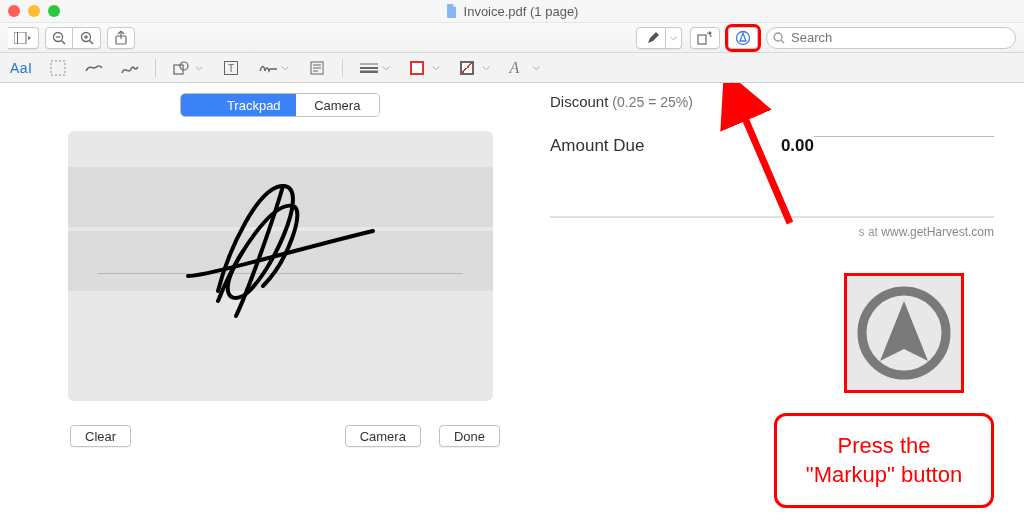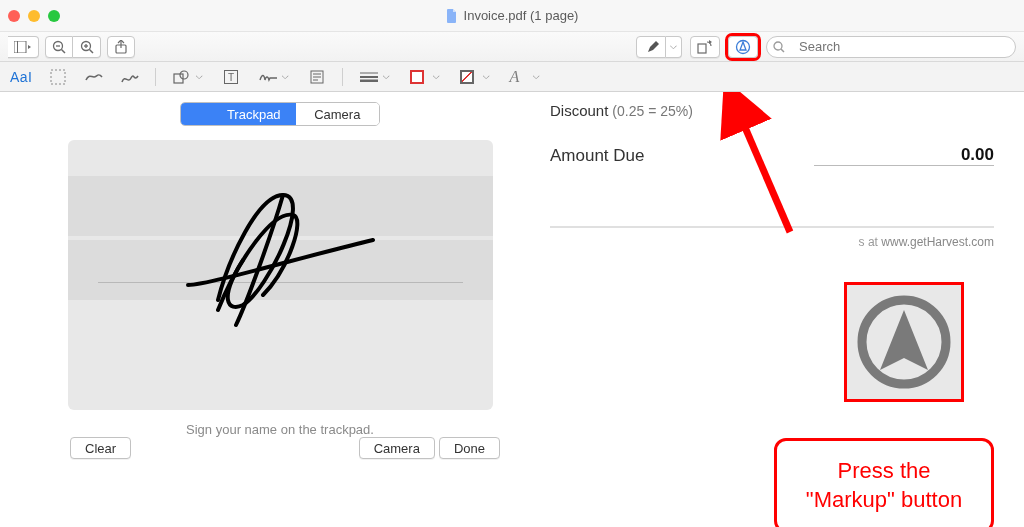--- a/index.html
+++ b/index.html
@@ -1,35 +1,35 @@
 <!DOCTYPE html>
 <html><head>
 <meta charset="utf-8">
 <style>
   * { box-sizing: border-box; margin: 0; padding: 0; font-family: -apple-system, "Helvetica Neue", Arial, sans-serif; }
   html, body { width: 1024px; height: 527px; overflow: hidden; background: #fff; }
 
-  .titlebar { height: 32px; background: #f7f7f7; border-bottom: 1px solid #e5e5e5; display: flex; align-items: center; padding: 0 8px; position: relative; }
+  .titlebar { height: 23px; background: #f7f7f7; border-bottom: 1px solid #e5e5e5; display: flex; align-items: center; padding: 0 8px; position: relative; }
   .traffic { display: flex; gap: 8px; }
   .traffic span { width: 12px; height: 12px; border-radius: 50%; display: block; }
   .title { position: absolute; left: 0; right: 0; text-align: center; font-size: 13px; color: #5b5b5b; pointer-events: none; display: flex; align-items: center; justify-content: center; gap: 6px; }
   .title .doc-icon { width: 12px; height: 14px; display: inline-block; }
 
   .toolbar { height: 30px; background: linear-gradient(#fafafa,#f2f2f2); border-bottom: 1px solid #d9d9d9; display: flex; align-items: center; padding: 3px 8px; gap: 8px; }
   .toolbar .group-left { display: flex; align-items: center; gap: 6px; }
   .toolbar .group-right { margin-left: auto; display: flex; align-items: center; gap: 8px; }
   .tb-btn { height: 22px; min-width: 30px; background: #fff; border: 1px solid #c9c9c9; border-radius: 4px; display: flex; align-items: center; justify-content: center; box-shadow: 0 1px 0 rgba(0,0,0,0.05); padding: 0 6px; }
   .tb-btn.small { min-width: 28px; }
   .tb-btn svg { display: block; }
   .seg { display: flex; }
   .seg .tb-btn { border-radius: 0; }
   .seg .tb-btn:first-child { border-radius: 4px 0 0 4px; }
   .seg .tb-btn:last-child { border-radius: 0 4px 4px 0; border-left: none; }
 
-  .search { height: 22px; width: 250px; background: #fff; border: 1px solid #c9c9c9; border-radius: 11px; display: flex; align-items: center; padding: 0 6px; gap: 14px; color: #9b9b9b; justify-content: center; }
+  .search { height: 22px; width: 250px; background: #fff; border: 1px solid #c9c9c9; border-radius: 11px; display: flex; align-items: center; padding: 0 6px; gap: 6px; color: #9b9b9b; justify-content: center; }
   .search svg { flex-shrink: 0; }
   .search input { border: none; outline: none; font-size: 13px; color: #333; width: 100%; background: transparent; }
 
   .highlight-box { outline: 3px solid #ff0000; }
 
   .markup-bar { height: 30px; background: #f3f3f3; border-bottom: 1px solid #d3d3d3; display: flex; align-items: center; padding: 4px 10px; gap: 14px; }
   .markup-bar .divider { width: 1px; height: 18px; background: #cfcfcf; }
   .markup-icon { width: 22px; height: 22px; display: flex; align-items: center; justify-content: center; color: #6a6a6a; }
   .markup-icon.with-drop { width: 36px; display: flex; align-items: center; justify-content: space-between; padding: 0 3px; }
   .aa-label { font-size: 14px; color: #1f73d6; font-weight: 500; letter-spacing: 0.5px; }
@@ -44,36 +44,36 @@
   .mode-seg .seg-opt { flex: 1; display: flex; align-items: center; justify-content: center; background: #fff; color: #333; }
   .mode-seg .seg-opt.active { background: #3b82f6; color: #fff; font-weight: 500; padding-left: 31px; }
 
   .signature-pad { width: 425px; height: 270px; background: #e8e8e8; border-radius: 6px; margin: 0 auto; position: relative; overflow: hidden; }
   .signature-pad .row-band { position: absolute; left: 0; right: 0; height: 60px; background: #dcdcdc; }
   .signature-pad .line { position: absolute; left: 30px; right: 30px; height: 1px; background: #b8b8b8; }
   .signature-pad .sign-svg { position: absolute; left: 0; top: 0; width: 100%; height: 100%; }
 
   .instruction { text-align: center; color: #8a8a8a; font-size: 13px; margin-top: 12px; }
 
-  .button-row { display: flex; gap: 4px; padding-left: 10px; }
+  .button-row { display: flex; margin-top: 24px; gap: 18px; padding-left: 10px; }
   .button-row .spacer { flex: 1; }
   .std-btn { height: 22px; padding: 0 14px; font-size: 13px; background: #fff; border: 1px solid #c2c2c2; border-radius: 4px; display: flex; align-items: center; box-shadow: 0 1px 0 rgba(0,0,0,0.05); color: #333; }
 
   .doc-panel { flex: 1; padding: 10px 30px 10px 10px; position: relative; font-size: 15px; }
   .doc-row { display: flex; align-items: baseline; margin-bottom: 26px; }
   .doc-label { font-weight: 400; color: #333; }
   .doc-sub { font-weight: 400; color: #777; margin-left: 4px; font-size: 14px; }
   .doc-amount { margin-left: auto; font-weight: 700; font-size: 17px; color: #111; }
   .doc-underline { border-bottom: 1px solid #bbb; width: 180px; margin-left: auto; }
   .doc-hr { border: none; border-top: 2px solid #e0e0e0; margin-top: 60px; }
   .doc-footer { text-align: right; color: #999; font-size: 12px; margin-top: 7px; }
   .doc-footer a { color: #888; }
 
   .annotation-arrow { position: absolute; pointer-events: none; }
-  .annotation-bubble { position: absolute; right: 30px; top: 346px; width: 220px; border: 3px solid #ff0000; border-radius: 12px; padding: 16px 10px; text-align: center; color: #ff0000; font-size: 22px; line-height: 1.3; }
+  .annotation-bubble { position: absolute; right: 30px; top: 330px; width: 220px; border: 3px solid #ff0000; border-radius: 12px; padding: 16px 10px; text-align: center; color: #ff0000; font-size: 22px; line-height: 1.3; }
   .annotation-zoom { position: absolute; right: 60px; top: 190px; width: 120px; height: 120px; border: 3px solid #ff0000; background: #e8e8e8; display: flex; align-items: center; justify-content: center; }
 </style>
 </head>
 <body>
 
 <div class="titlebar">
   <div class="traffic">
     <span style="background:#ff5f57"></span>
     <span style="background:#febc2e"></span>
     <span style="background:#28c840"></span>
@@ -241,38 +241,37 @@
       <div class="row-band" style="top:100px"></div>
       <div class="line" style="top:142px"></div>
       <svg class="sign-svg" viewBox="0 0 425 270">
         <path d="M120 145 C140 145 230 118 305 100" fill="none" stroke="#000" stroke-width="4" stroke-linecap="round"></path>
         <path d="M150 160 C160 120 190 55 215 55 C245 55 200 150 175 165 C160 172 150 160 175 120" fill="none" stroke="#000" stroke-width="4" stroke-linecap="round"></path>
         <path d="M150 170 C170 120 205 70 225 75 C238 78 220 130 195 155" fill="none" stroke="#000" stroke-width="4" stroke-linecap="round"></path>
         <path d="M215 55 C205 90 180 160 168 185" fill="none" stroke="#000" stroke-width="4" stroke-linecap="round"></path>
       </svg>
     </div>
 
-    <div class="instruction">Sign your name on the trackpad.</div>
 
     <div class="button-row">
       <button class="std-btn">Clear</button>
       <div class="spacer"></div>
       <button class="std-btn">Camera</button>
       <button class="std-btn">Done</button>
     </div>
   </div>
 
   <div class="doc-panel">
     <div class="doc-row">
       <span class="doc-label">Discount</span>
       <span class="doc-sub">(0.25 = 25%)</span>
     </div>
     <div class="doc-row" style="align-items:flex-end">
       <span class="doc-label" style="font-size:17px">Amount Due</span>
-      <div style="margin-left:auto;display:flex;flex-direction:column;align-items:flex-start">
+      <div style="margin-left:auto;display:flex;flex-direction:row;align-items:flex-start">
         <span class="doc-amount">0.00</span>
         <div class="doc-underline"></div>
       </div>
     </div>
     <hr class="doc-hr">
     <div class="doc-footer">
       <span>s at</span>
       <a>www.getHarvest.com</a>
     </div>
   </div>

